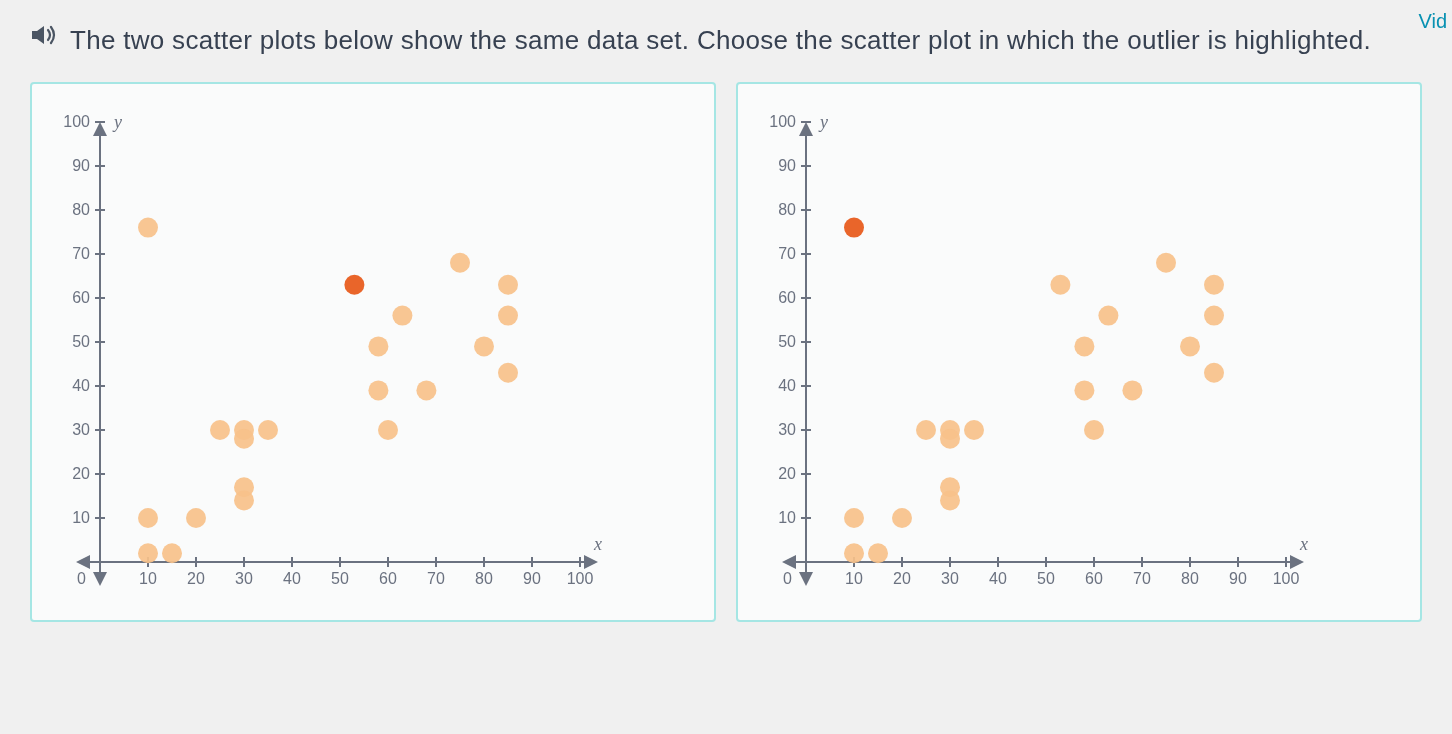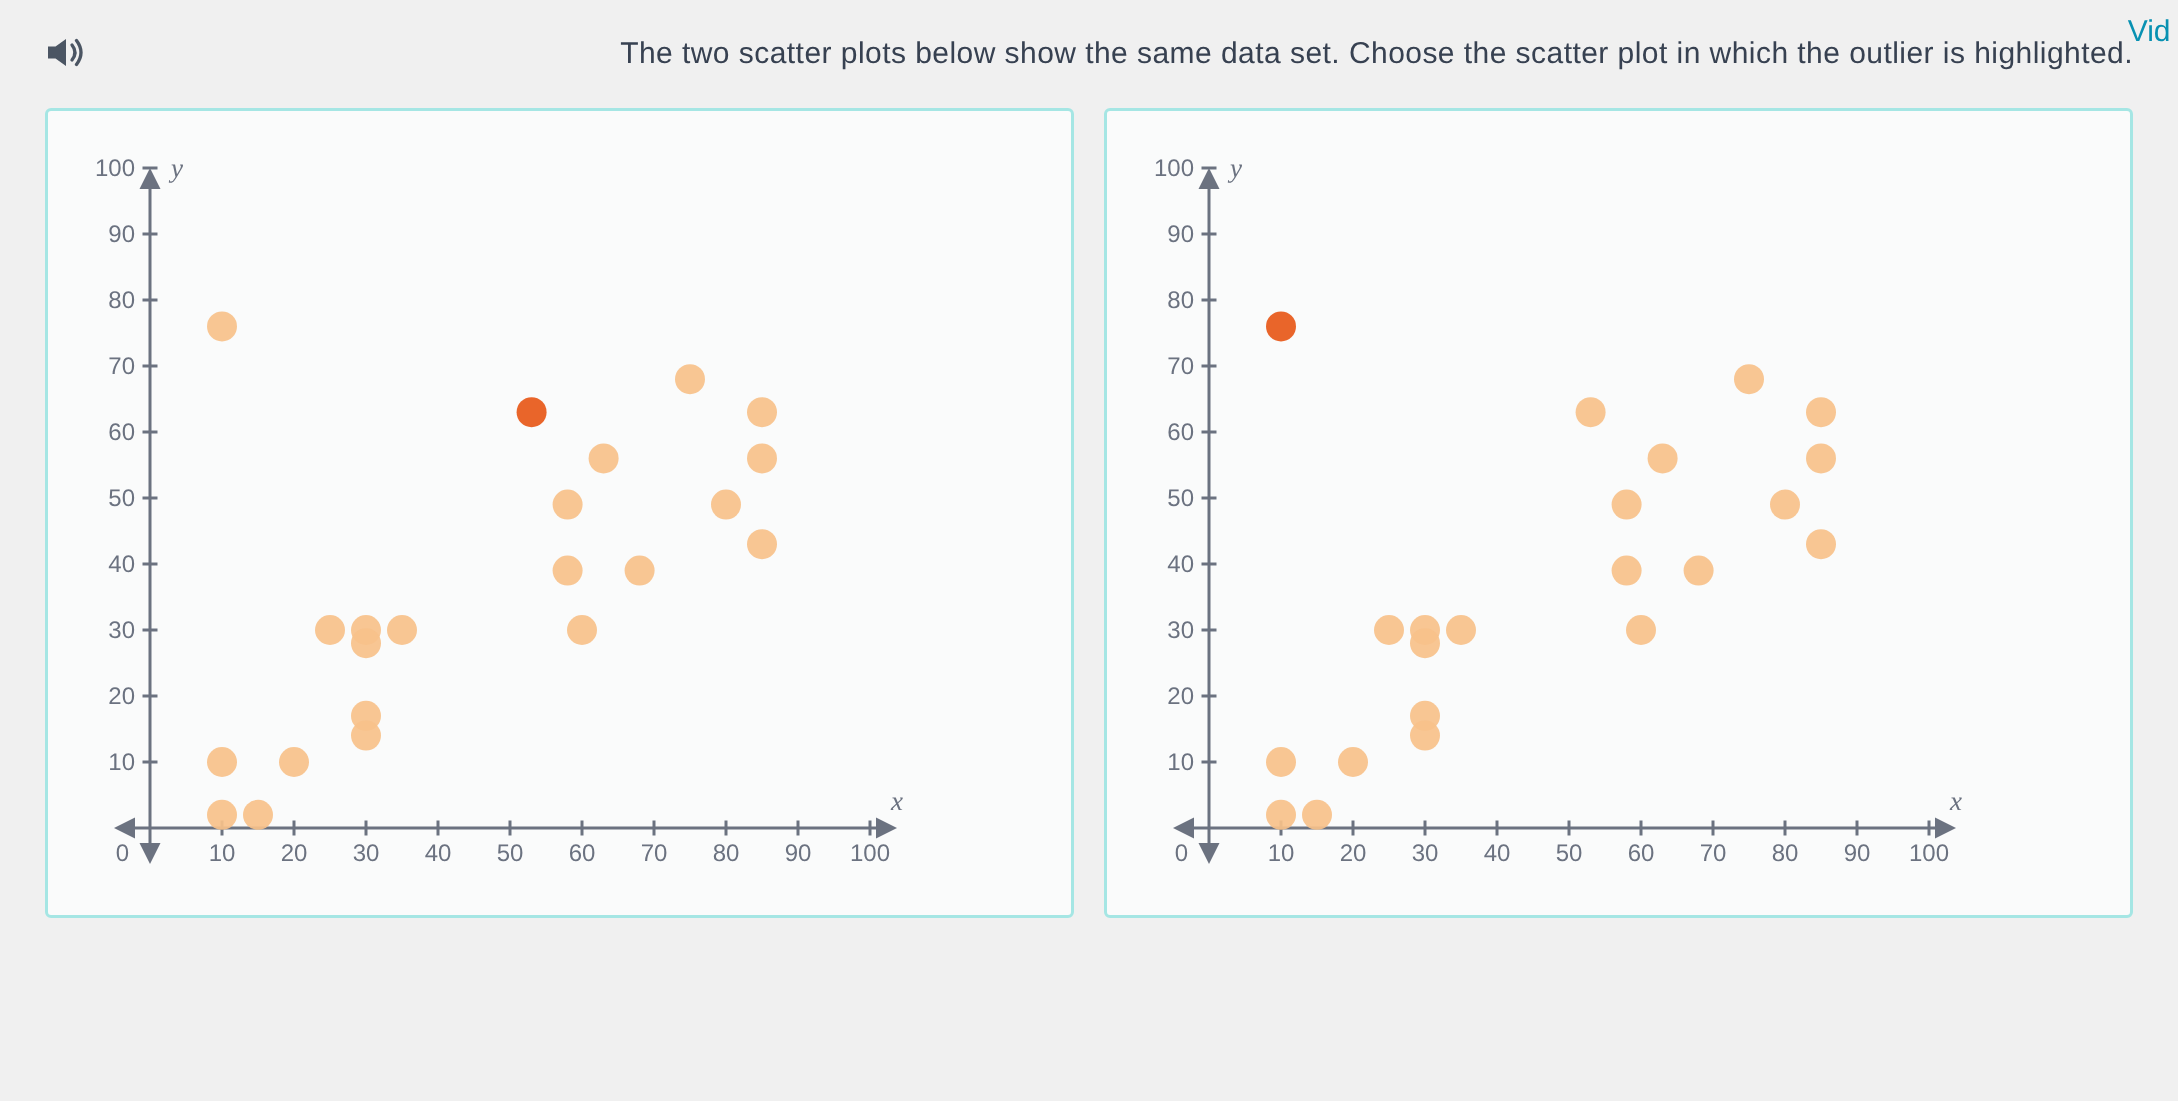--- a/index.html
+++ b/index.html
@@ -21,26 +21,25 @@
       margin-bottom: 20px;
     }
     .speaker-icon {
       width: 28px;
       height: 22px;
       flex-shrink: 0;
       margin-top: 4px;
       margin-right: 12px;
     }
     .question-text {
-      font-size: 20px;
+      font-size: 26px;
       color: #374151;
       line-height: 1.6;
       letter-spacing: 0.3px;
       flex: 1;
-      text-align: right;
     }
     .video-link {
       position: absolute;
       top: 10px;
       right: 5px;
       color: #0891b2;
       font-size: 20px;
     }
     .plots-container {
       display: flex;

